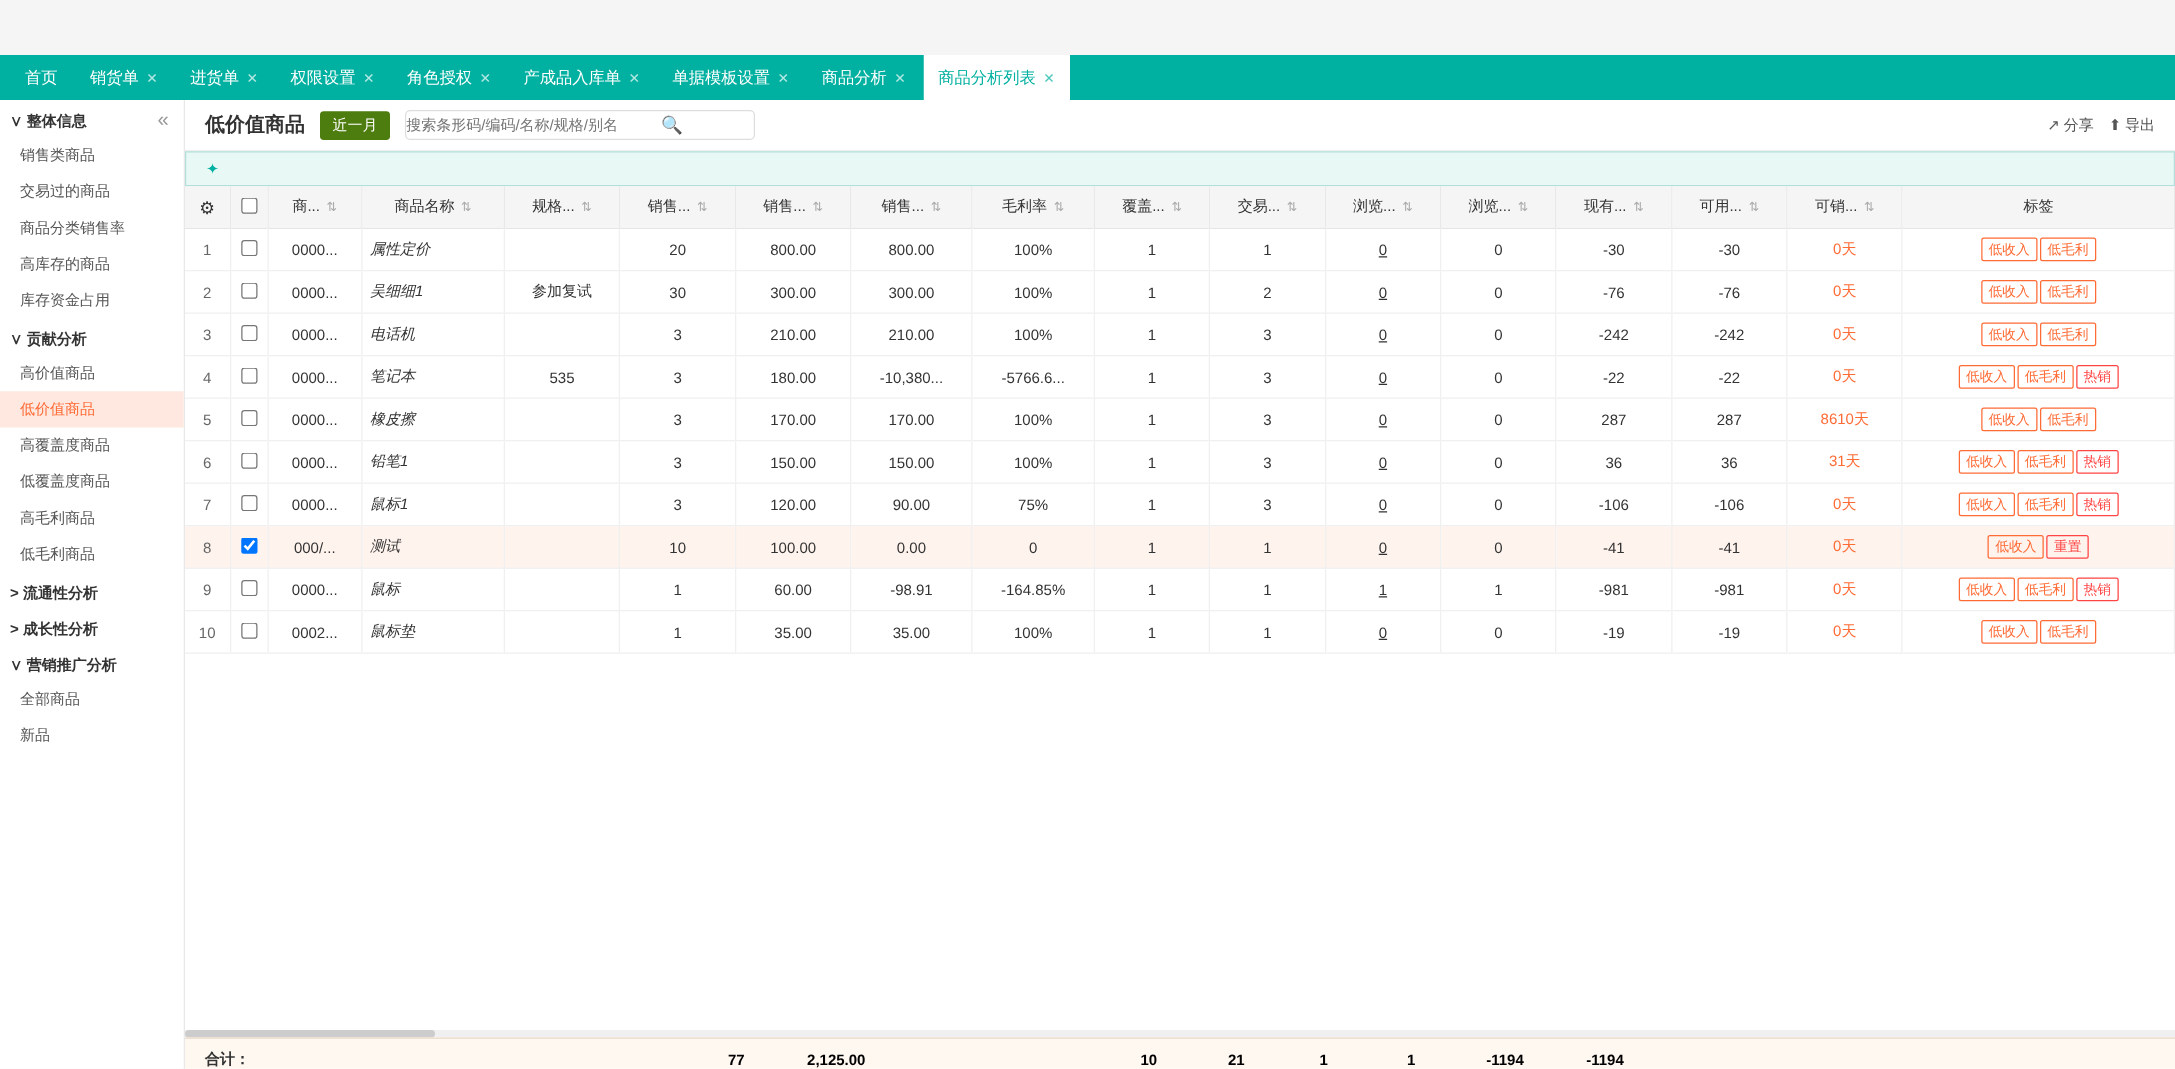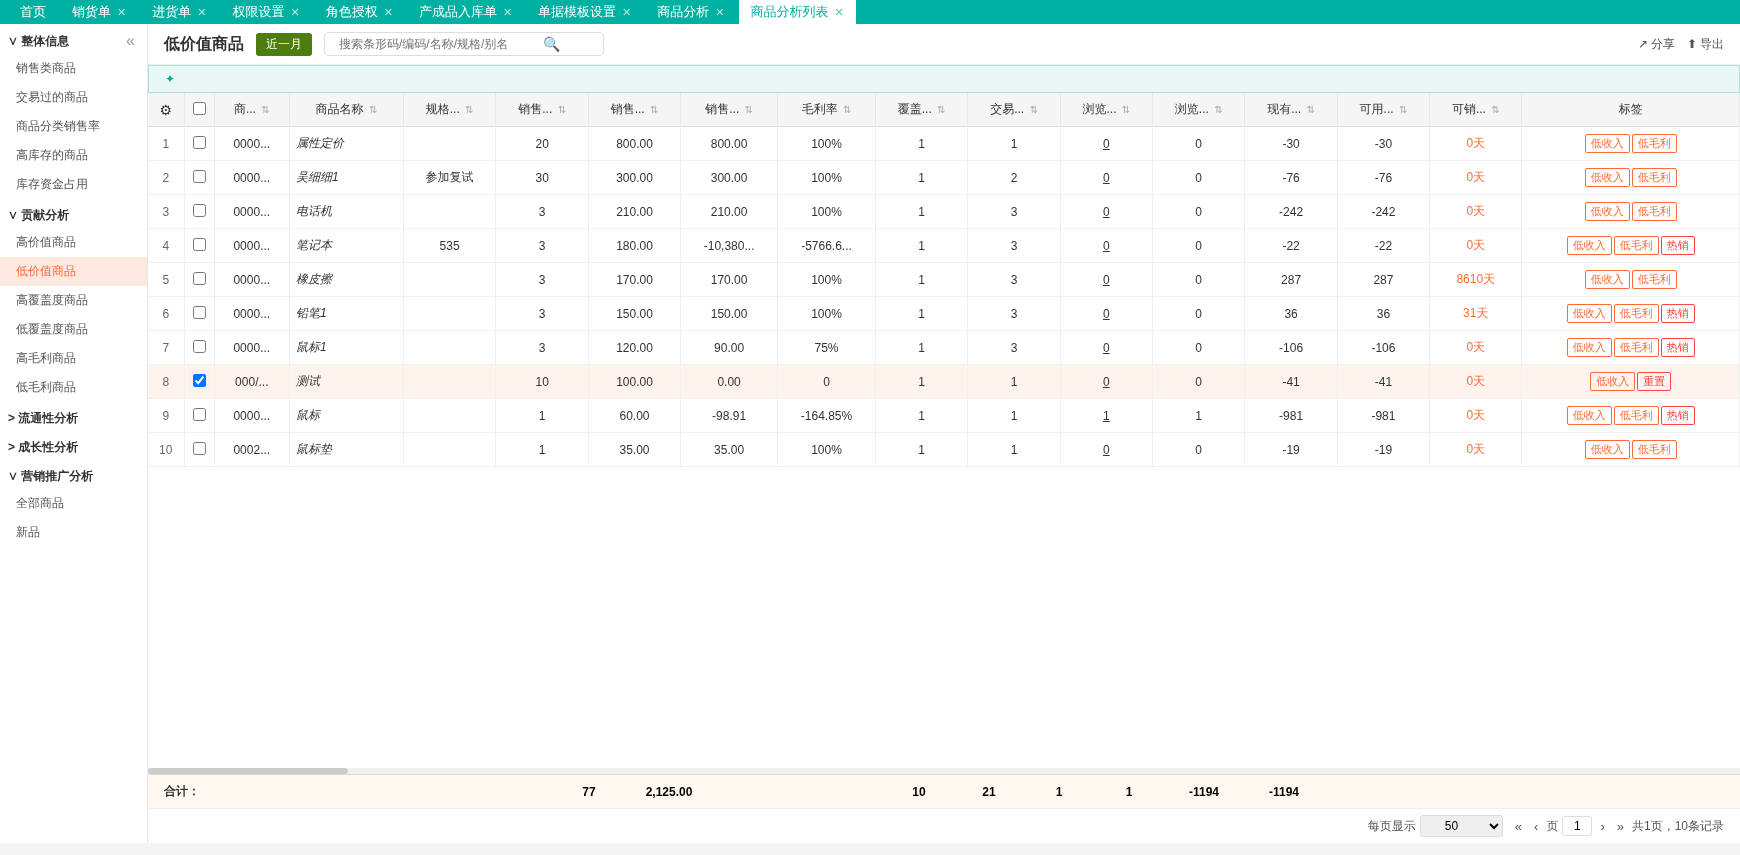--- a/index.html
+++ b/index.html
@@ -1,25 +1,26 @@
 <!DOCTYPE html>
 <html><head>
   <meta charset="utf-8">
   <style>
     * { box-sizing: border-box; margin: 0; padding: 0; font-family: 'Microsoft YaHei', Arial, sans-serif; font-size: 12px; }
     body { background: #f5f5f5; overflow: hidden; width: 1740px; height: 855px; }
 
     
     .top-nav {
       background: #00b0a0;
-      height: 24px;
+      height: 36px;
       display: flex;
       align-items: center;
       padding: 0 8px;
       gap: 2px;
+      margin-top: 44px;
     }
     .nav-item {
       color: #fff;
       padding: 0 12px;
       height: 36px;
       display: flex;
       align-items: center;
       cursor: pointer;
       font-size: 13px;
       white-space: nowrap;
@@ -78,21 +79,21 @@
       padding: 3px 10px;
       border-radius: 3px;
       cursor: pointer;
       font-size: 12px;
     }
     .search-box {
       display: flex;
       align-items: center;
       border: 1px solid #ddd;
       border-radius: 4px;
-      padding: 3px 14px;
+      padding: 3px 0;
       gap: 4px;
       flex: 1;
       max-width: 280px;
     }
     .search-box input {
       border: none;
       outline: none;
       font-size: 12px;
       width: 200px;
       color: #999;

